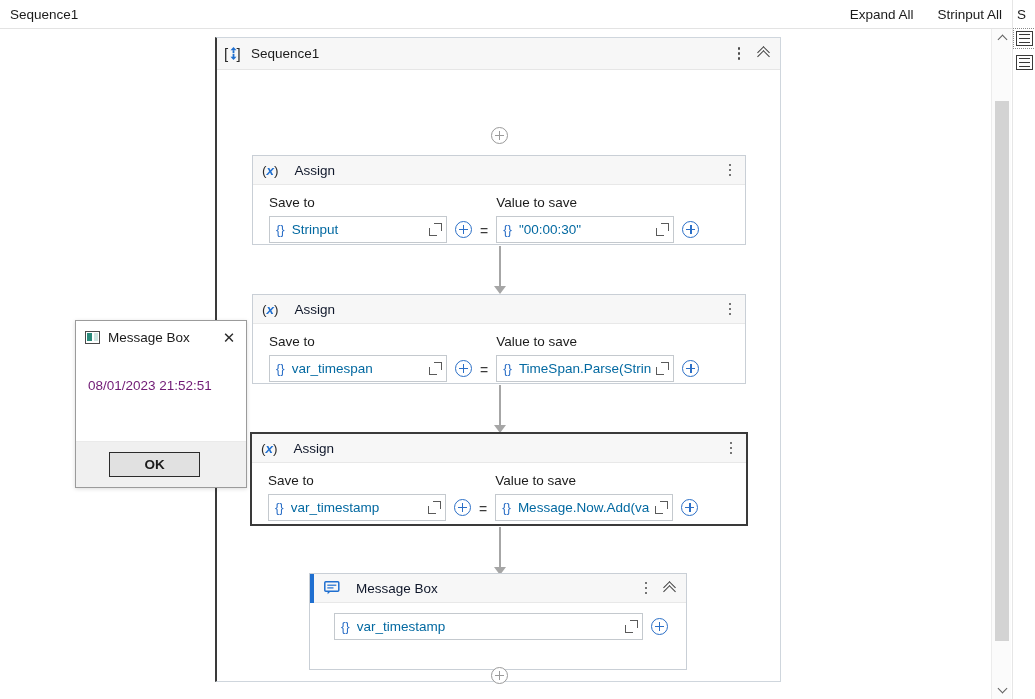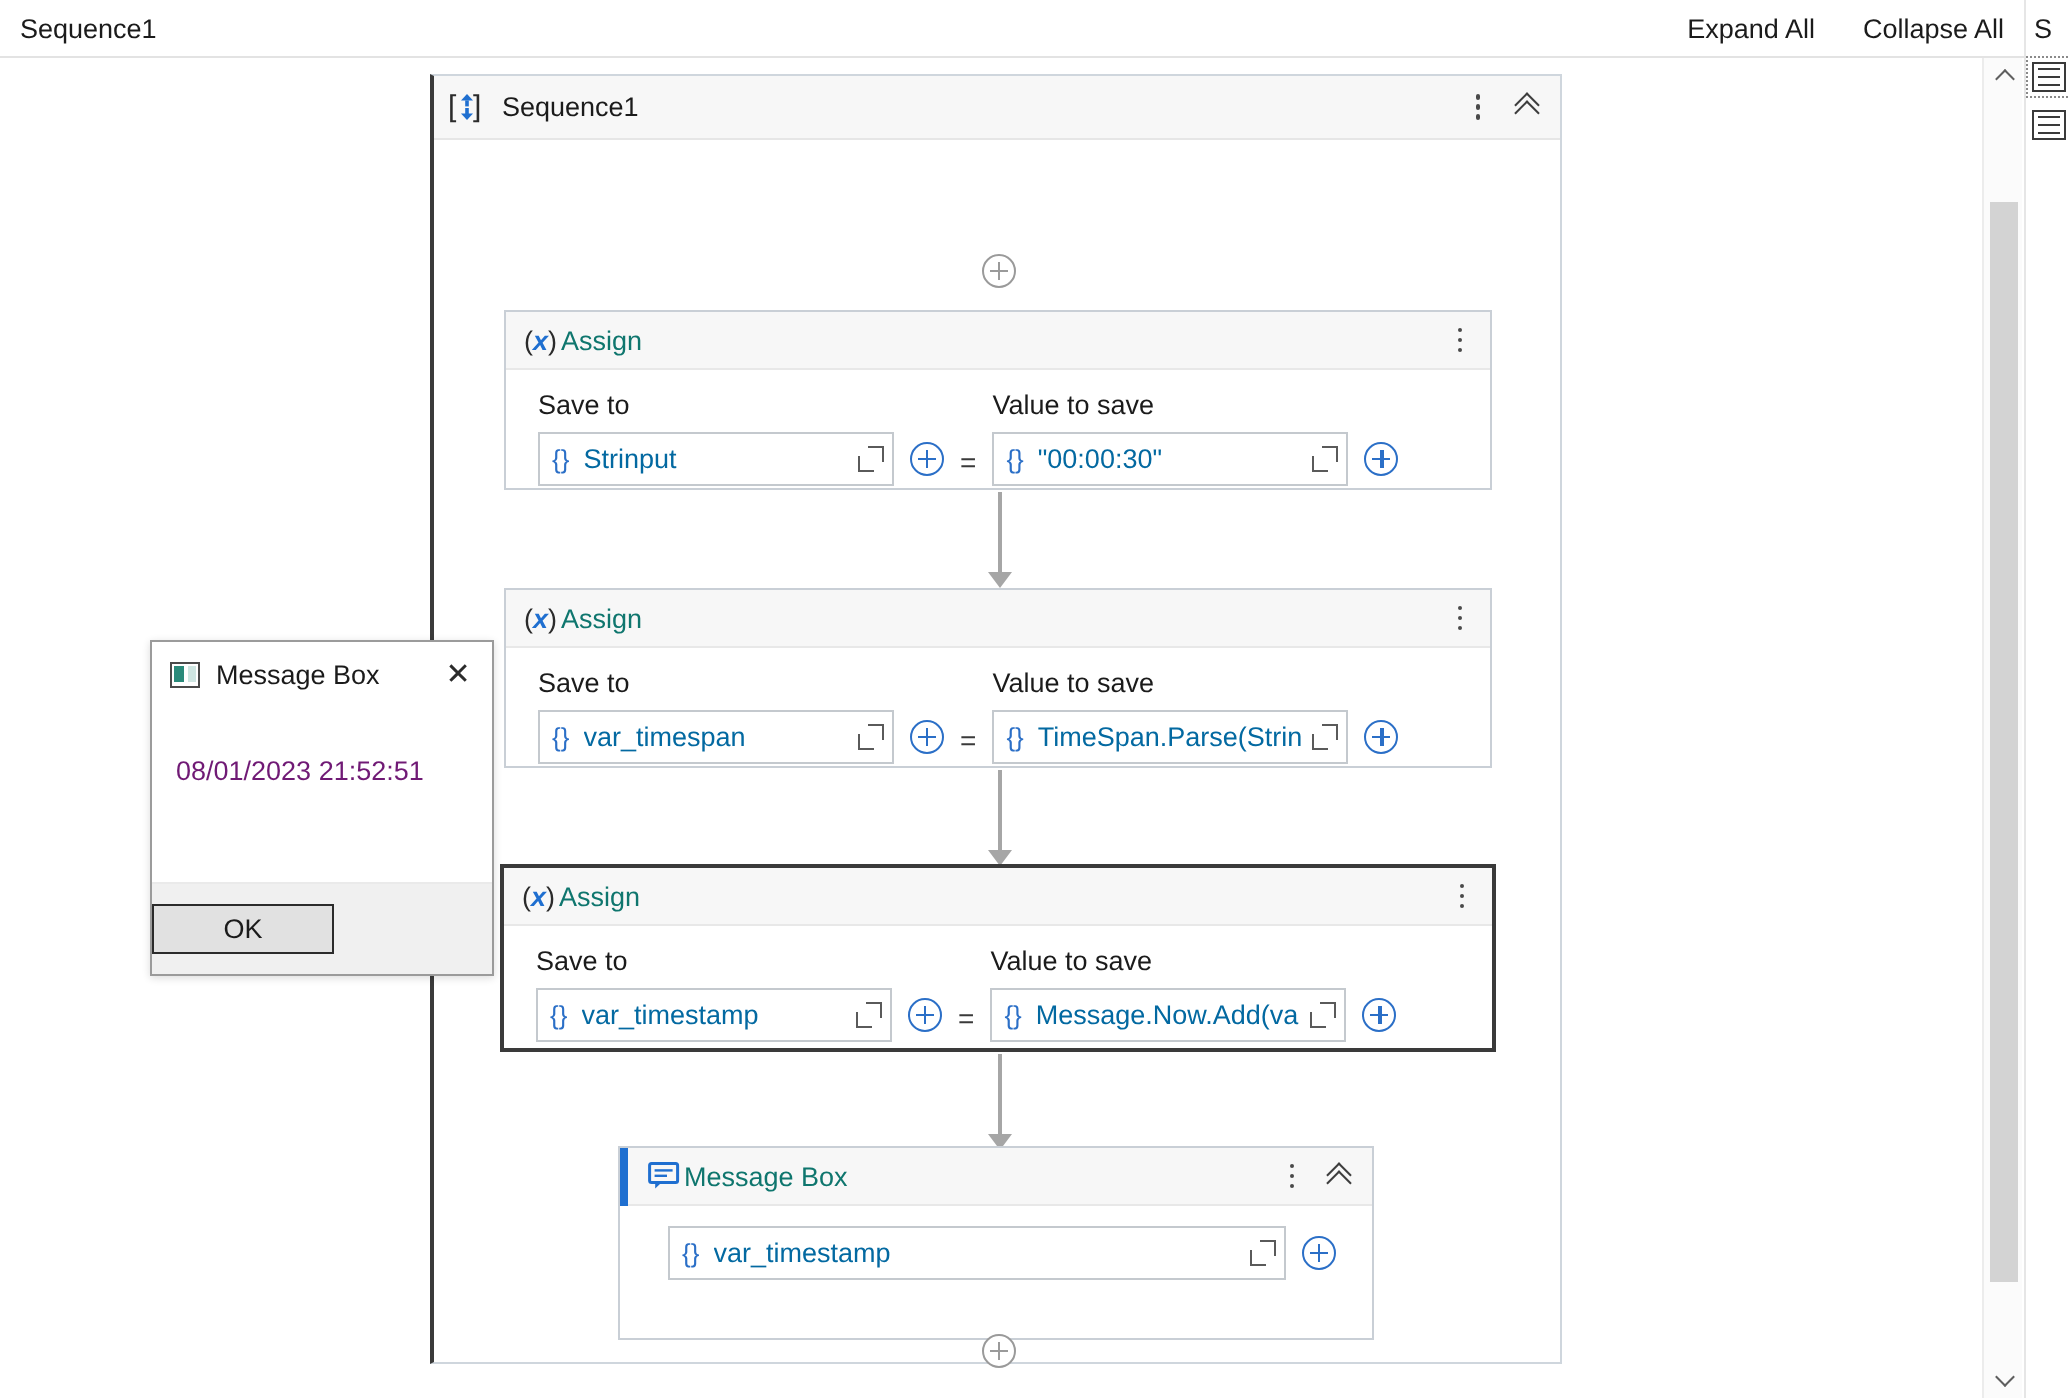--- a/index.html
+++ b/index.html
@@ -190,21 +190,21 @@
   }
   .card.accent > .card-head { border-left: none; }
   .card .blue-edge {
     position: absolute; left: 0; top: 0; width: 4px; height: 29px;
     background: #1f6fd0;
   }
   .xicon {
     font-size: 13.5px; color: #2b2b2b; white-space: nowrap;
   }
   .xicon b { color: #1f6fd0; font-style: italic; font-weight: bold; }
-  .card-title { margin-left: 2px; font-size: 13.5px; color: #0f766e; }
+  .card-title { margin-left: 16px; font-size: 13.5px; color: #0f172a; }
   .card-head-actions { margin-left: auto; display: flex; align-items: center; gap: 10px; }
 
   .card-body { padding: 10px 16px 12px 16px; }
   .field-row { display: flex; align-items: flex-end; }
   .field-col { display: flex; flex-direction: column; }
   .field-label {
     font-size: 13.5px; color: #1b1b1b; margin-bottom: 6px;
   }
   .field-label .req { color: #d04a3a; }
   .field-input-wrap { display: flex; align-items: center; }
@@ -282,43 +282,44 @@
     display: flex; align-items: center; justify-content: center;
     font-size: 15px; color: #2b2b2b; cursor: pointer; line-height: 1;
   }
   .dlg-content {
     height: 87px; padding: 24px 0 0 12px; background: #ffffff;
   }
   .dlg-msg { font-size: 13.5px; color: #701a75; }
   .dlg-footer {
     height: 46px; background: #f0f0f0;
     border-top: 1px solid #eaeaea;
-    display: flex; align-items: center; justify-content: flex-start;
+    display: flex; align-items: center; justify-content: center;
     padding-right: 13px;
+    font-weight: bold;
   }
   .dlg-ok {
     width: 91px; height: 25px;
     background: #e1e1e1;
     border: 1.6px solid #2b2b2b;
     font-family: "Liberation Sans", sans-serif;
     font-size: 13.5px; color: #1b1b1b;
     cursor: pointer;
     display: flex; align-items: center; justify-content: center;
   }
 </style>
 </head>
 <body>
 
 <div id="app">
 
   <div class="topbar">
     <div class="topbar-title">Sequence1</div>
     <div class="topbar-actions">
       <div class="topbar-link">Expand All</div>
-      <div class="topbar-link">Collapse All</div>
+      <div class="topbar-link">Strinput All</div>
     </div>
   </div>
 
   <div class="right-strip">
     <div class="right-strip-title">S</div>
     <div class="right-strip-item dotted"></div>
     <div class="right-strip-item"></div>
   </div>
 
   <div class="canvas">

